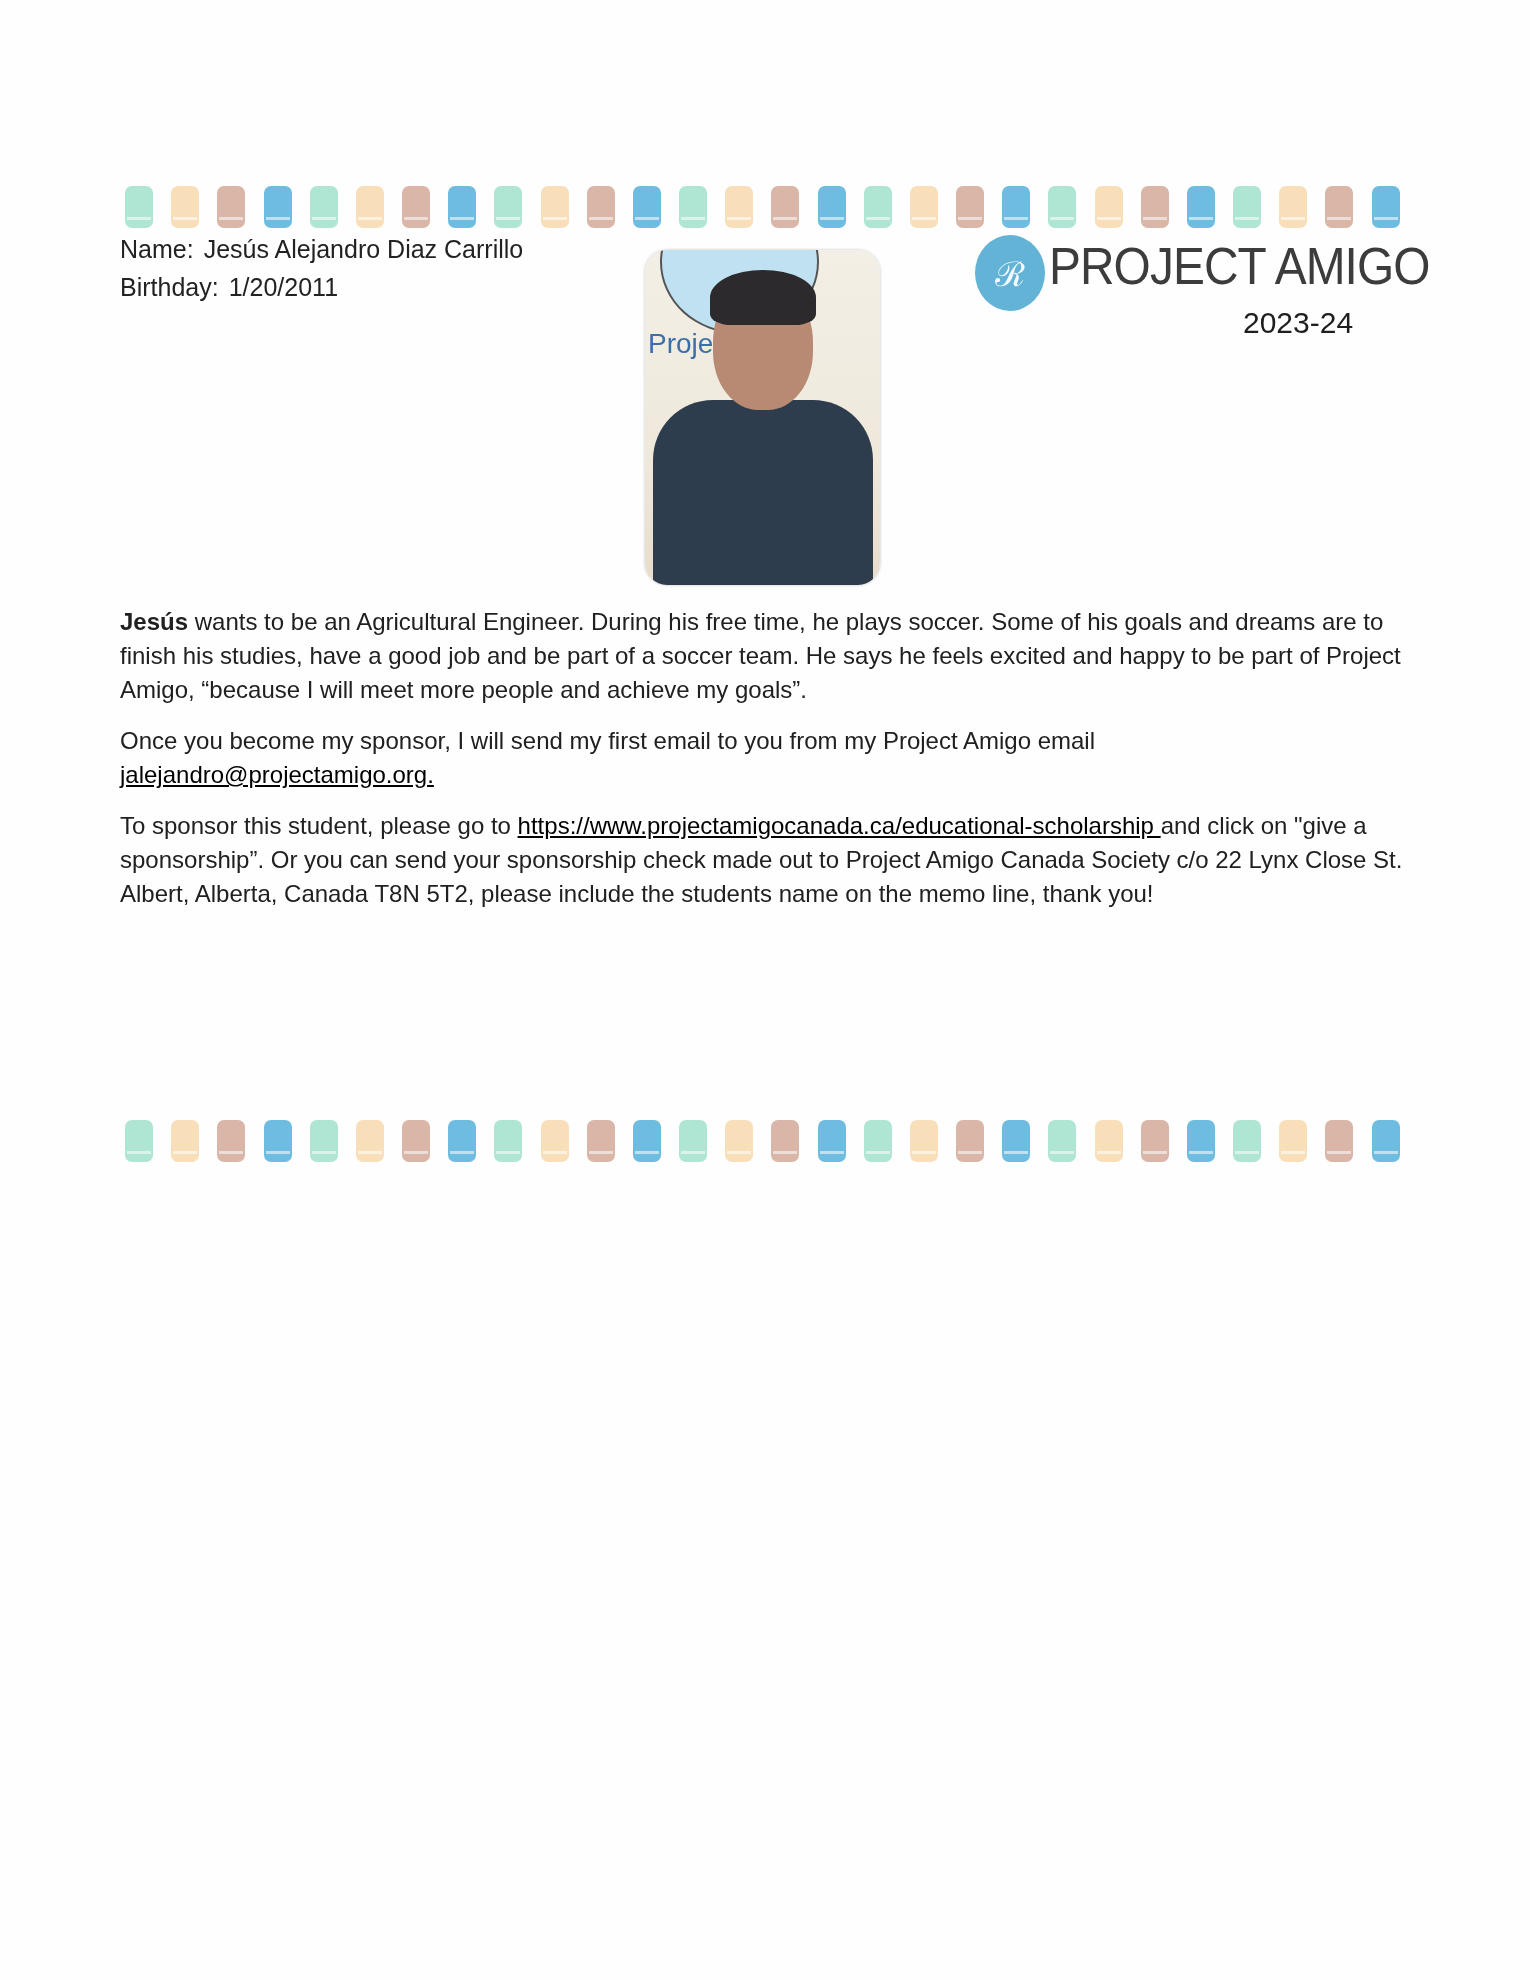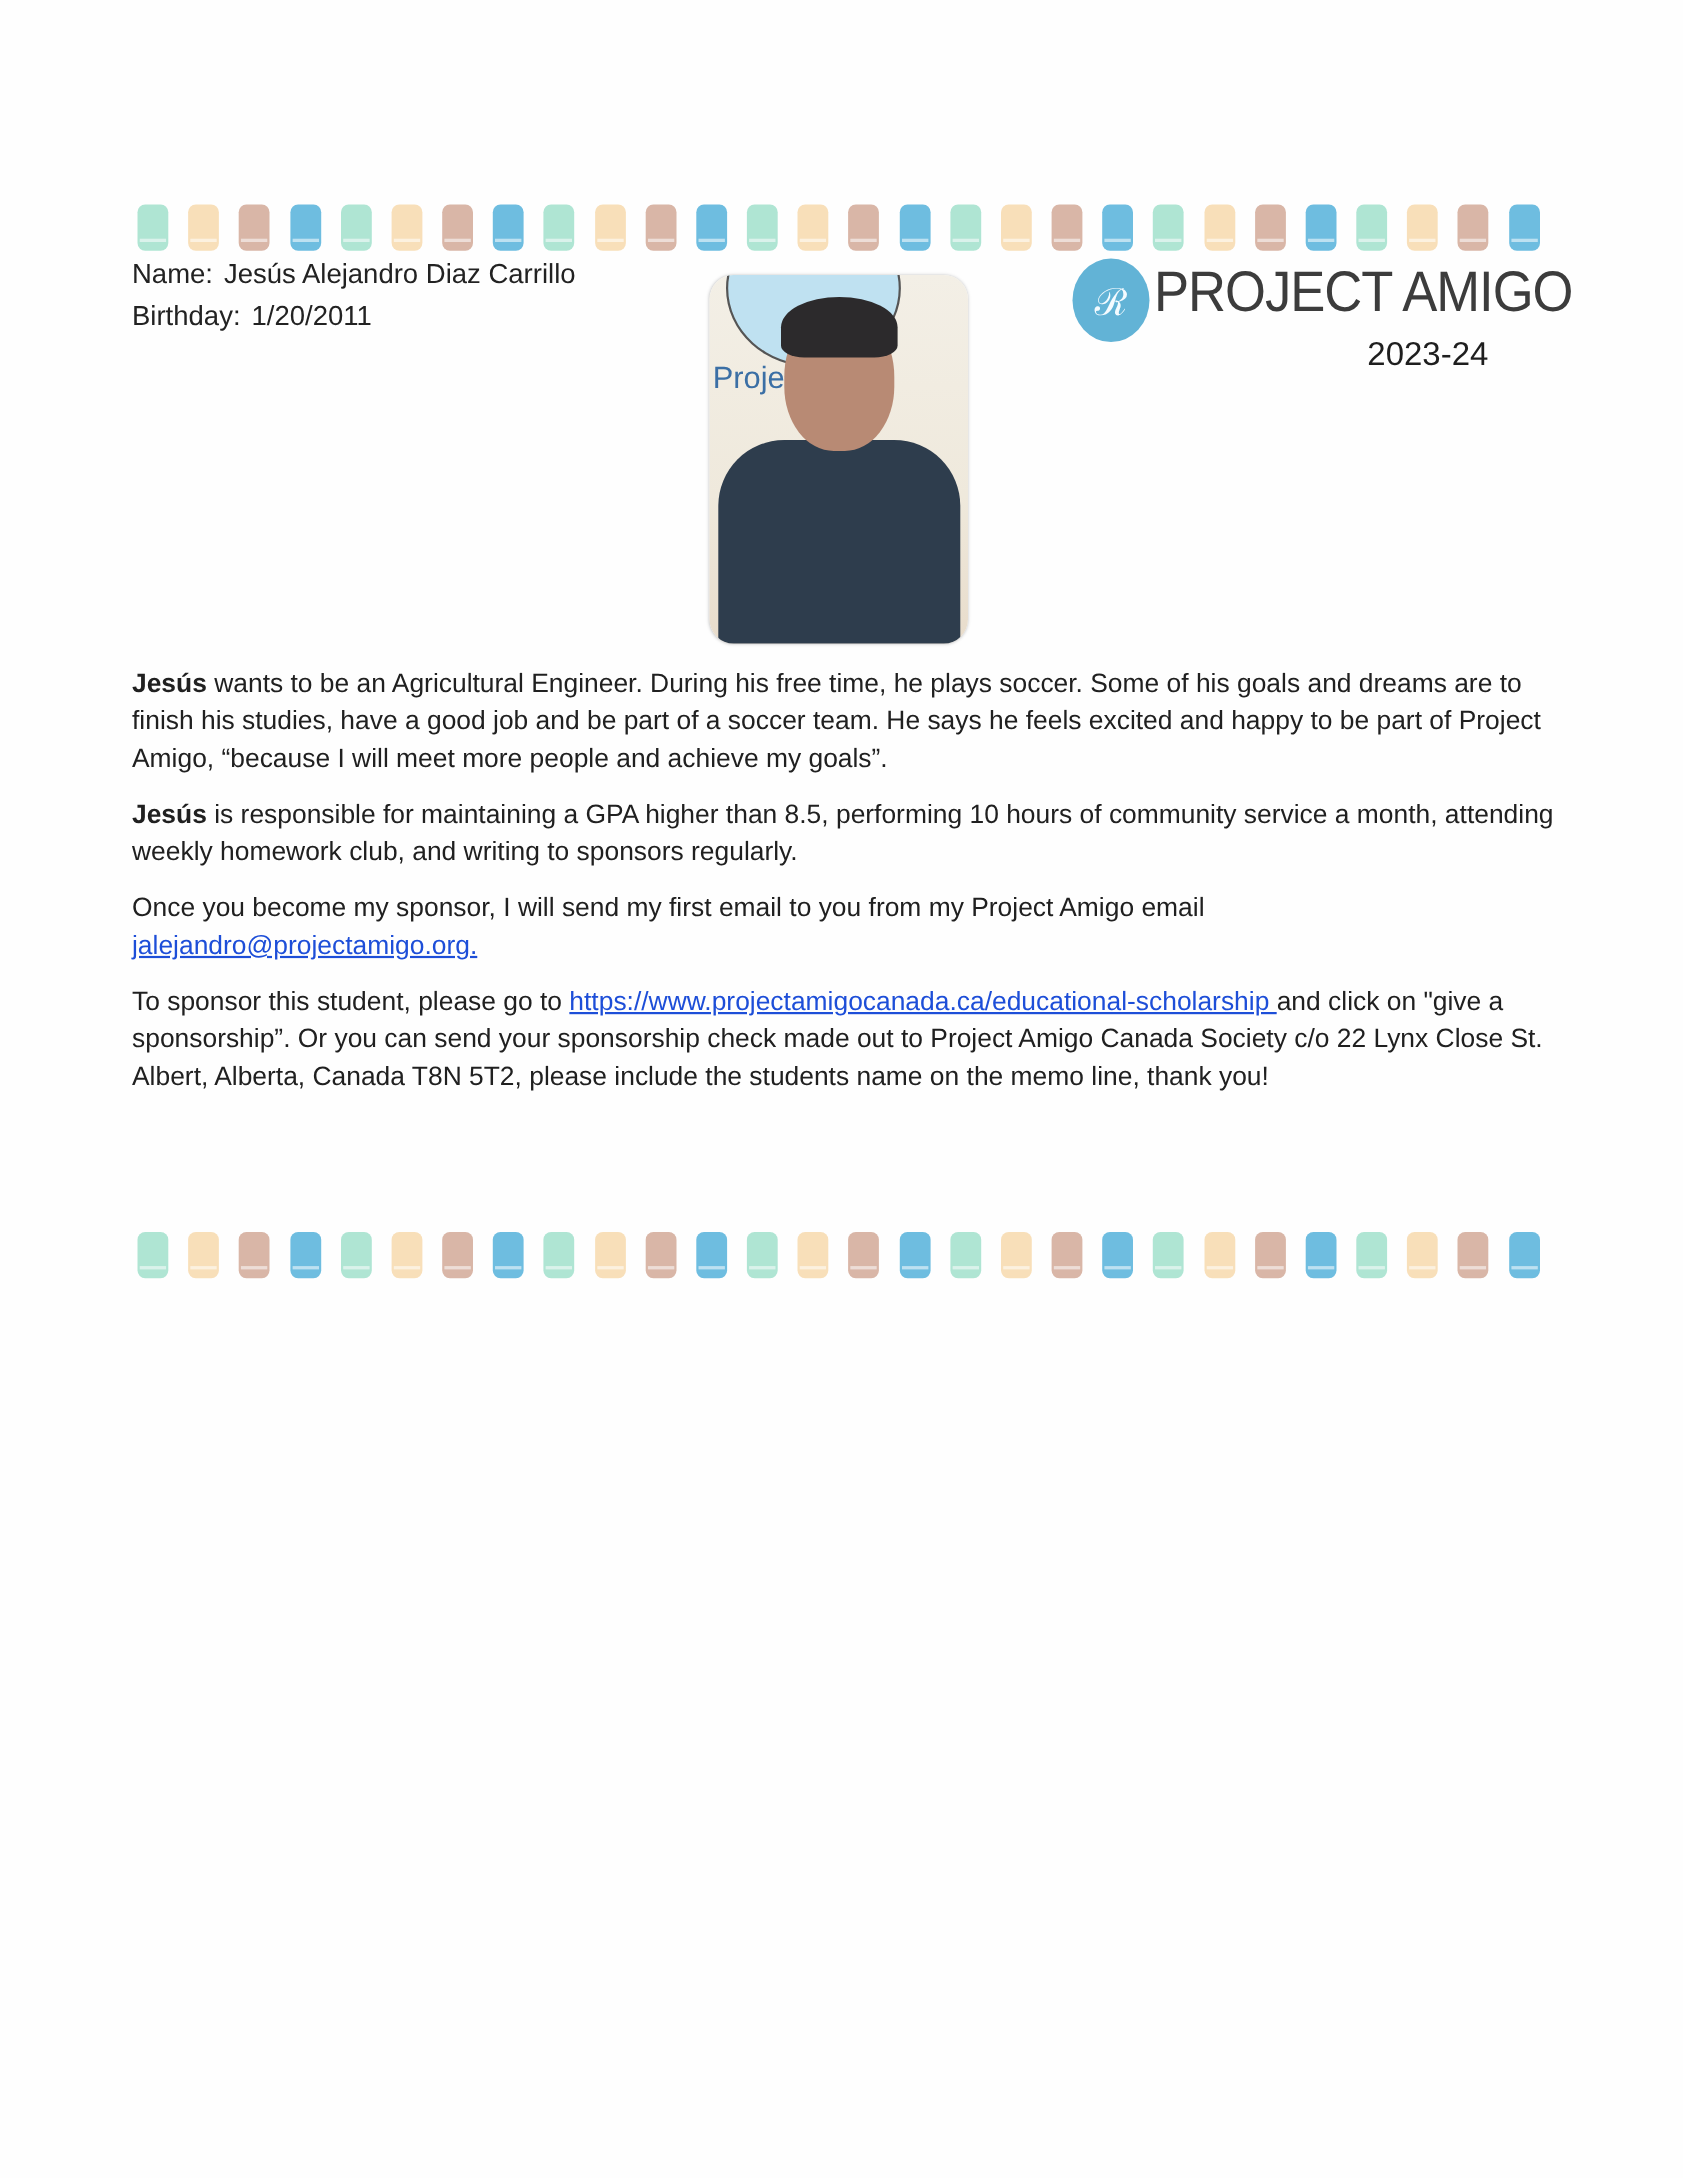--- a/index.html
+++ b/index.html
@@ -145,21 +145,21 @@
       left: 120px;
       top: 605px;
       width: 1300px;
       font-size: 24px;
       line-height: 34px;
       color: #202020;
     }
     .body-text p { margin: 0 0 17px 0; }
     .body-text b { font-weight: bold; }
     .body-text .link {
-      color: #1d4ed8;
+      color: #000000;
       text-decoration: underline;
     }
   </style>
 </head>
 <body>
 
 <div class="strip top">
     <div class="tile mint"></div>
     <div class="tile peach"></div>
     <div class="tile rose"></div>
@@ -208,21 +208,20 @@
 </div>
 
 <div class="logo">
   <div class="mark">ℛ</div>
   <div class="name">PROJECT AMIGO</div>
   <div class="year">2023-24</div>
 </div>
 
 <div class="body-text">
   <p><b>Jesús</b><span> wants to be an Agricultural Engineer. During his free time, he plays soccer. Some of his goals and dreams are to finish his studies, have a good job and be part of a soccer team. He says he feels excited and happy to be part of Project Amigo, “because I will meet more people and achieve my goals”.</span></p>
-  <p><b>Jesús</b><span> is responsible for maintaining a GPA higher than 8.5, performing 10 hours of community service a month, attending weekly homework club, and writing to sponsors regularly.</span></p>
   <p><span>Once you become my sponsor, I will send my first email to you from my Project Amigo email </span><br><span class="link">jalejandro@projectamigo.org.</span></p>
   <p><span>To sponsor this student, please go to </span><span class="link">https://www.projectamigocanada.ca/educational-scholarship </span><span>and click on "give a sponsorship”. Or you can  send your sponsorship check made out to Project Amigo Canada Society c/o 22 Lynx Close St. Albert, Alberta, Canada T8N 5T2, please include the students name on the memo line, thank you!</span></p>
 </div>
 
 <div class="strip bottom">
     <div class="tile mint"></div>
     <div class="tile peach"></div>
     <div class="tile rose"></div>
     <div class="tile blue"></div>
     <div class="tile mint"></div>

